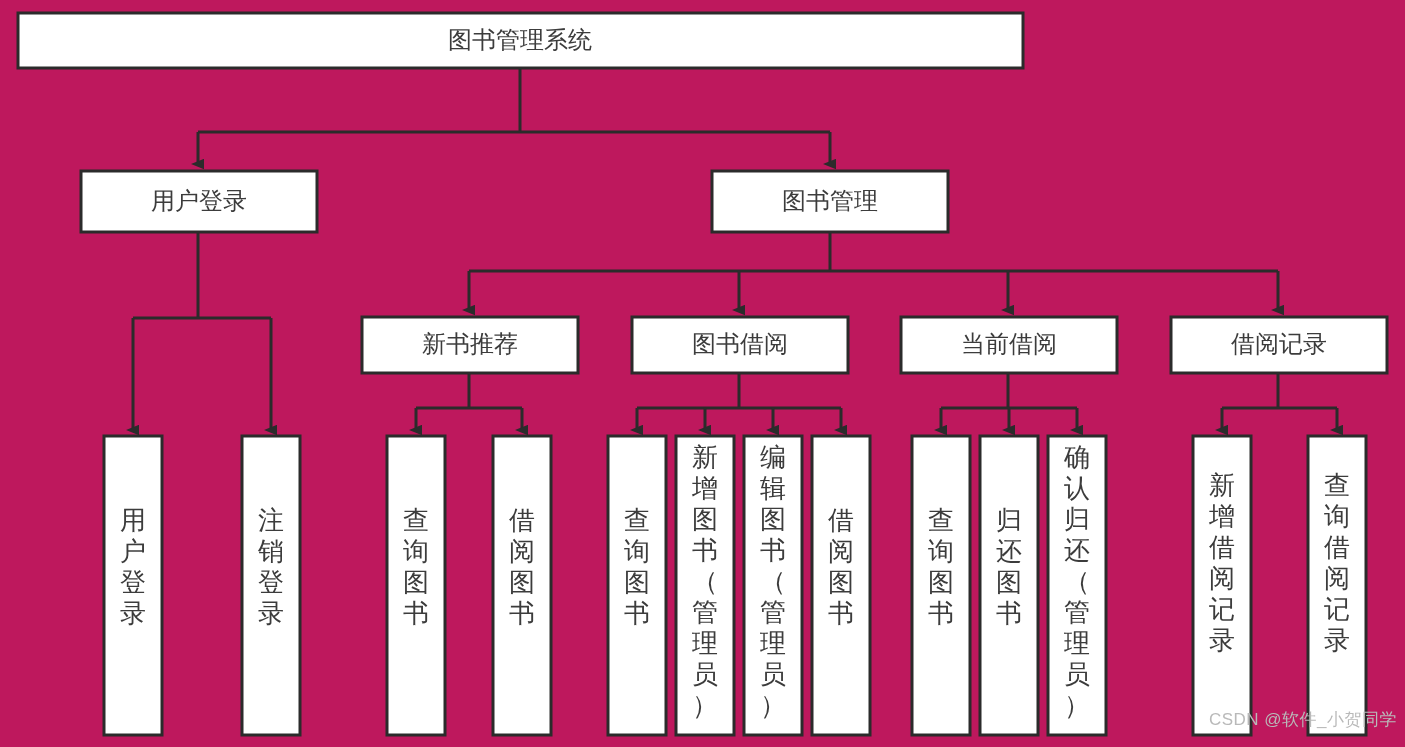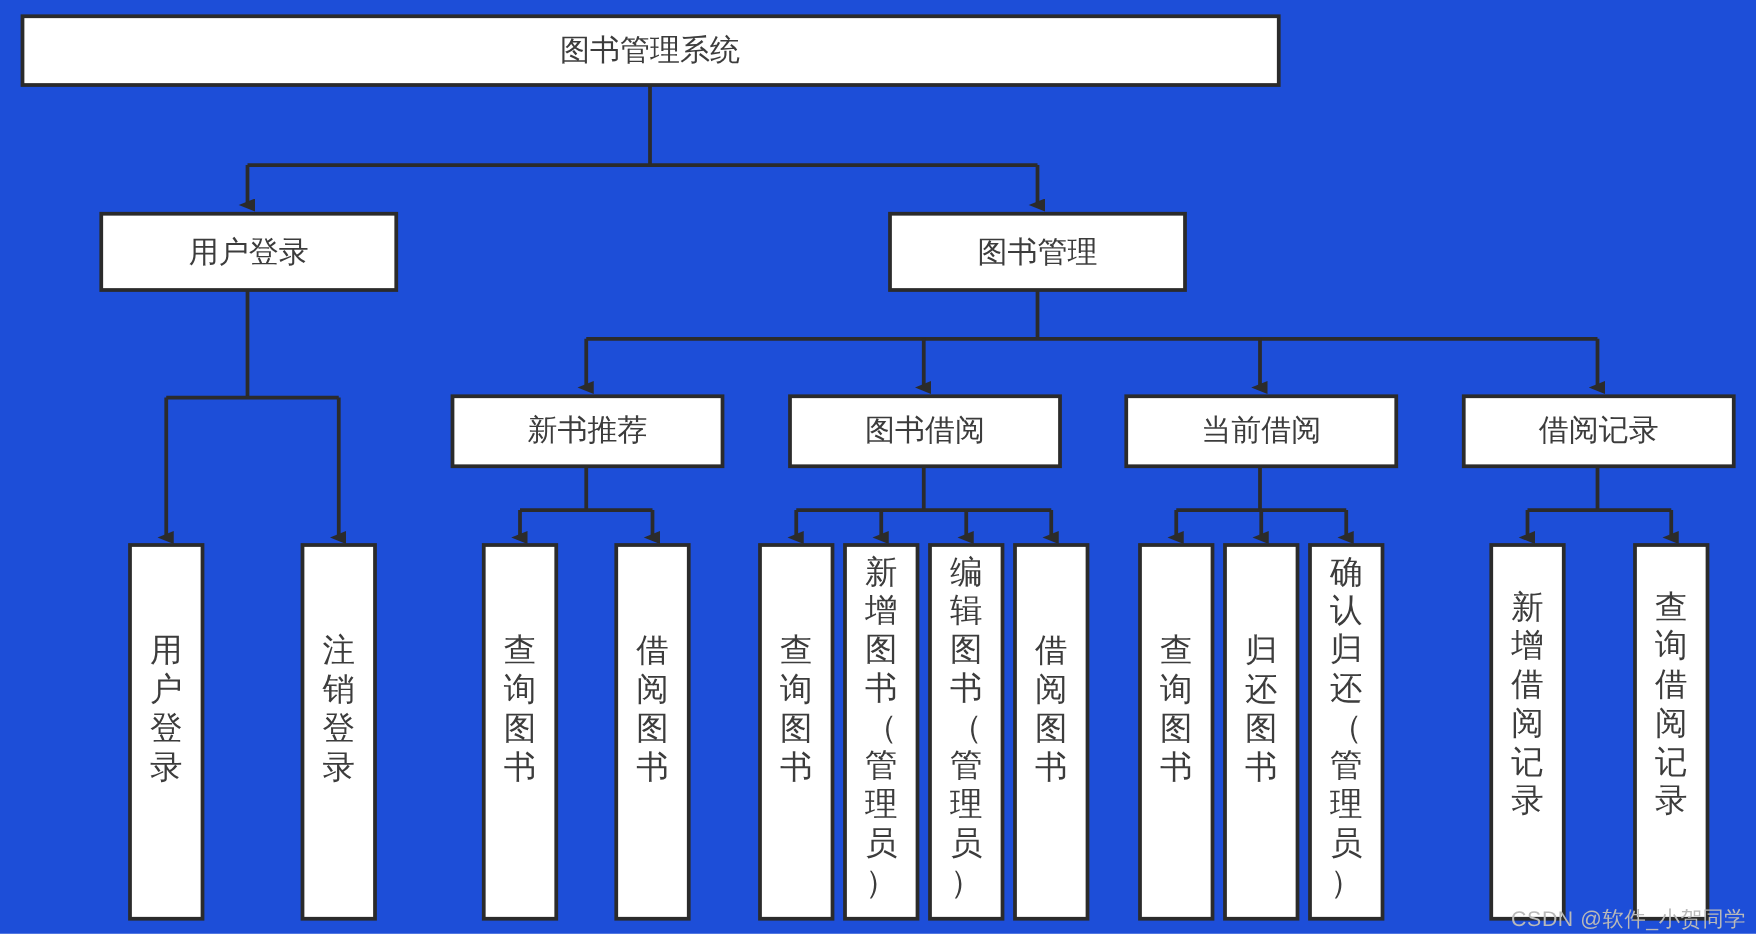--- a/index.html
+++ b/index.html
@@ -1,27 +1,27 @@
 <!DOCTYPE html>
 <html><head>
 <meta charset="utf-8">
 <style>
   html,body{margin:0;padding:0;background:#ffffff;}
   body{width:1405px;height:747px;overflow:hidden;
        font-family:"Liberation Sans","DejaVu Sans",sans-serif;}
-  #stage{position:relative;width:1405px;height:747px;background:#1d4ed8;}
+  #stage{position:relative;width:1405px;height:747px;background:#be185d;}
   svg#diagram{position:absolute;left:0;top:0;width:1405px;height:747px;display:block;}
   .node-rect{fill:#ffffff;stroke:#2b2b2b;stroke-width:3;}
   .node-label{fill:#3c3c3c;font-family:"Liberation Sans","DejaVu Sans",sans-serif;
               font-size:24px;text-anchor:middle;dominant-baseline:middle;}
   .node-label-v{fill:#3c3c3c;font-family:"Liberation Sans","DejaVu Sans",sans-serif;
               font-size:26px;text-anchor:middle;}
   .edge{stroke:#2b2b2b;stroke-width:3;fill:none;}
   .arrow-head{fill:#2b2b2b;stroke:none;}
-  .watermark{position:absolute;right:8px;bottom:0;color:#b9b9b9;font-size:17px;
+  .watermark{position:absolute;right:8px;bottom:16px;color:#b9b9b9;font-size:17px;
              font-family:"Liberation Sans","DejaVu Sans",sans-serif;white-space:nowrap;
              letter-spacing:.5px;}
 </style>
 </head>
 <body>
 
 <div id="stage">
 
   <svg id="diagram" viewBox="0 0 1405 747">
     <defs>

